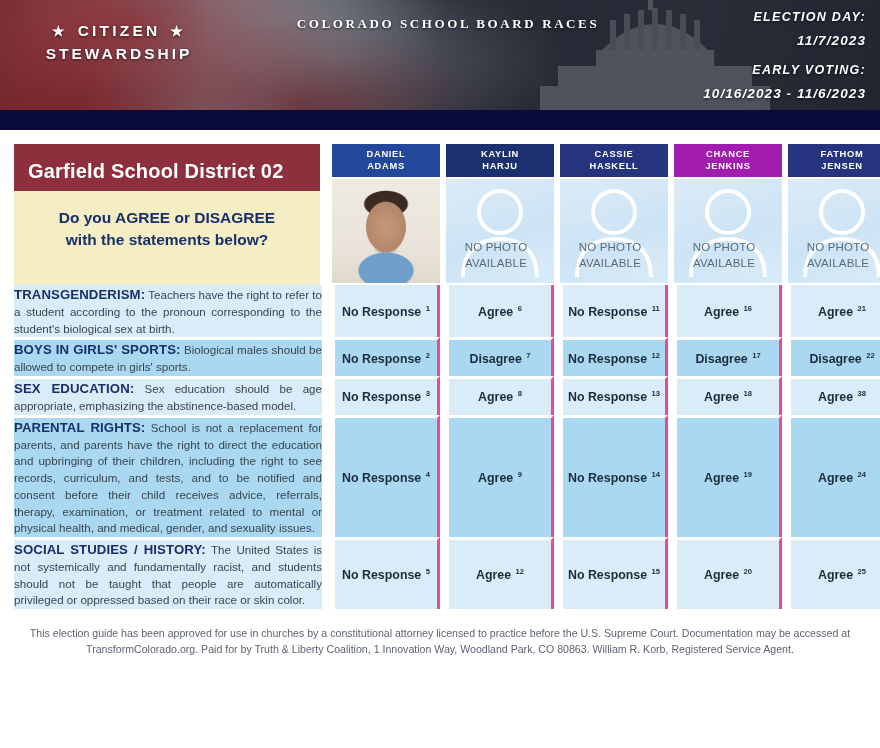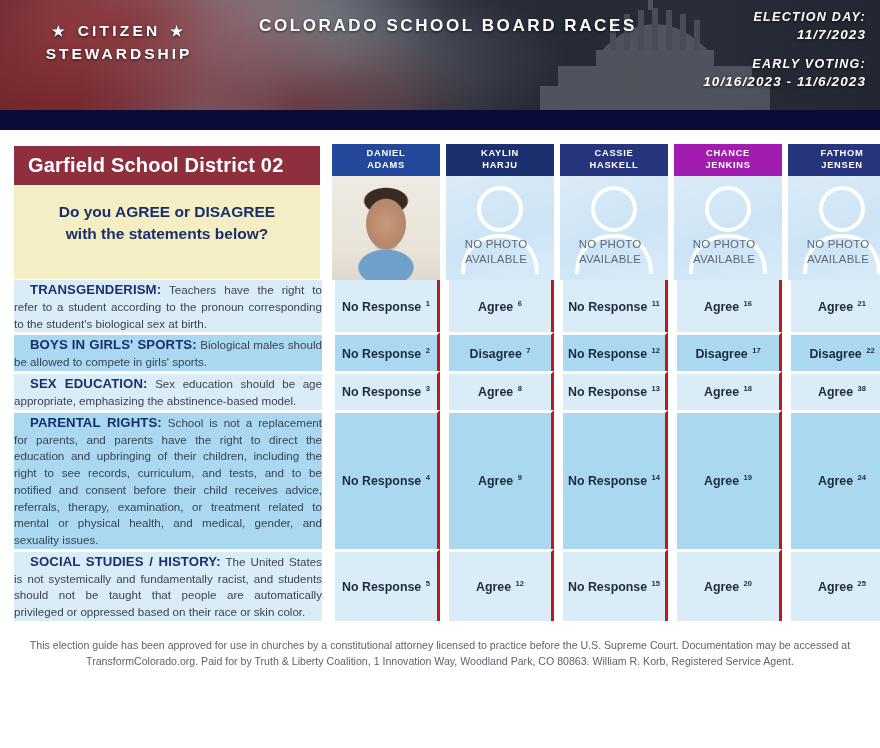--- a/index.html
+++ b/index.html
@@ -54,36 +54,37 @@
     font-size: 15.5px; font-weight: bold; letter-spacing: 3.0px;
     margin-top: 5px;
   }
   .star { font-size: 14px; line-height: 1; }
 
   .title-block {
     position: absolute; left: 232px; top: 16px;
     width: 432px; text-align: center; color: #fff;
   }
   .title-sub {
-    font-size: 17px; font-weight: bold; letter-spacing: 2.6px;
+    font-size: 13px; font-weight: bold; letter-spacing: 2.6px;
     text-shadow: 0 1px 3px rgba(0,0,0,.7);
+    font-family: Liberation Serif, serif;
   }
   .title-main {
     margin-top: 8px;
     font-size: 37px; font-weight: bold; letter-spacing: 5.5px;
     text-shadow: 0 2px 5px rgba(0,0,0,.75);
   }
 
   .dates-block {
     position: absolute; right: 14px; top: 10px;
     text-align: right; color: #fff;
     text-shadow: 0 1px 3px rgba(0,0,0,.75);
   }
   .date-label { font-size: 12.5px; font-weight: bold; letter-spacing: 1.3px; font-style: italic; }
-  .date-value { font-size: 13.5px; font-weight: bold; letter-spacing: 1.1px; font-style: italic; margin-top: 3px; }
+  .date-value { font-size: 13.5px; font-weight: bold; letter-spacing: 1.1px; font-style: italic; margin-top: 9px; }
   .dates-gap { height: 15px; }
 
   .navy-bar { width: 880px; height: 20px; background: #0b0b3b; }
 
   
   .sheet { padding: 14px 14px 0 14px; }
   table.guide {
     width: 852px;
     border-collapse: separate;
     border-spacing: 0;
@@ -94,21 +95,21 @@
   .col-q   { width: 312px; }
   .col-c   { width: 108px; }
 
   
   .district-cell { vertical-align: top; padding-right: 6px !important; }
   .district-bar {
     background: #8e2f3d;
     color: #fff;
     font-size: 20px; font-weight: bold;
     letter-spacing: .2px;
-    padding: 8px 0 9px 14px;
+    padding: 16px 0 9px 14px;
     line-height: 1.1;
   }
   .prompt-box {
     background: #f5edc4;
     color: #17306b;
     font-size: 15.5px; font-weight: bold;
     text-align: center;
     line-height: 1.42;
     padding: 16px 12px 20px 12px;
     height: 94px;
@@ -147,32 +148,32 @@
   }
   .gutter { width: 6px; }
 
   
   .q-cell {
     font-size: 11.6px; color: #3a4450;
     line-height: 1.44;
     text-align: justify;
     padding: 9px 12px 9px 14px;
   }
-  .q-cell b { color: #17306b; font-size: 13.2px; letter-spacing: .1px; padding-left: 16px; }
+  .q-cell b { color: #17306b; font-size: 13.2px; letter-spacing: .1px; }
   .a-cell {
     text-align: center;
     font-size: 12.4px; font-weight: bold;
     color: #1d2b3c;
     padding: 6px 2px;
   }
   .a-cell sup { font-size: 7.6px; font-weight: bold; padding-left: 1px; }
 
   tr.rowA .q-cell, tr.rowA .a-cell { background: #dbecf9; }
   tr.rowB .q-cell, tr.rowB .a-cell { background: #a9d8f0; }
-  tr.rowA .a-cell, tr.rowB .a-cell { border-left: 3px solid #ffffff; border-right: 3px solid #b91c1c; }
+  tr.rowA .a-cell, tr.rowB .a-cell { border-left: 3px solid #ffffff; border-right: 3px solid #ec4899; }
   tr.rowA .q-cell, tr.rowB .q-cell { border-right: 4px solid #ffffff; }
   tr.rowA + tr .q-cell, tr.rowA + tr .a-cell,
   tr.rowB + tr .q-cell, tr.rowB + tr .a-cell { border-top: 3px solid #ffffff; }
 
   
   .footer {
     margin: 16px 14px 0 14px;
     text-align: center;
     color: #5d6470;
     font-size: 10.6px;

